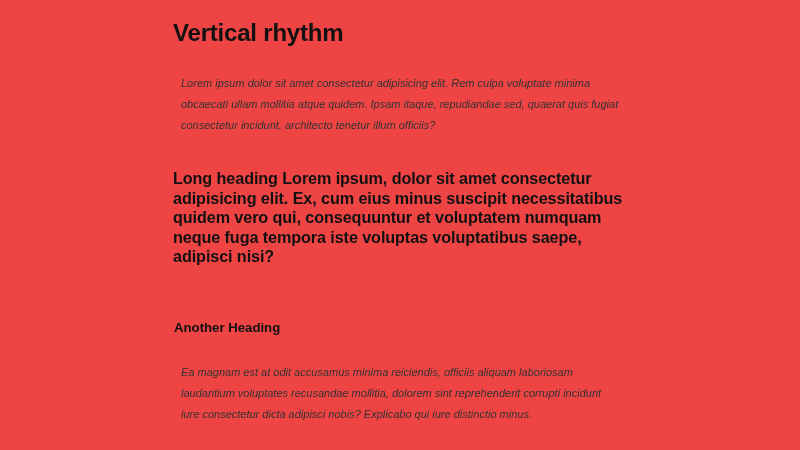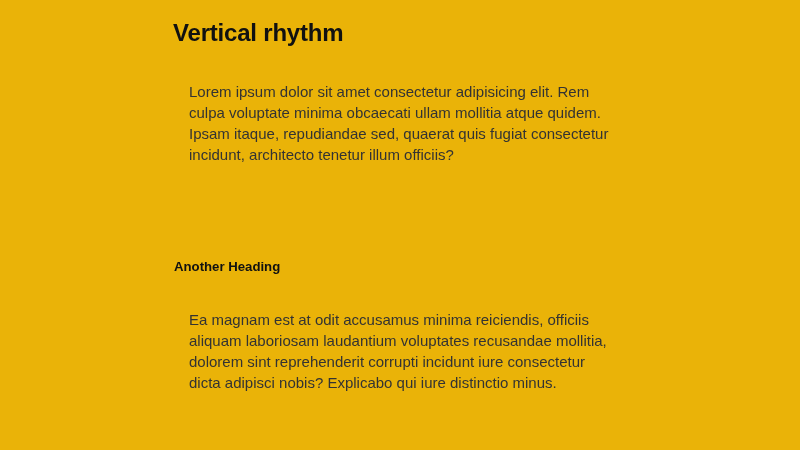--- a/index.html
+++ b/index.html
@@ -9,46 +9,47 @@
   body {
     width: 800px;
     height: 450px;
     background: #ffffff;
     font-family: "Liberation Sans", sans-serif;
     overflow: hidden;
   }
   .page {
     width: 800px;
     height: 450px;
-    background: #eab308;
+    background: #ef4444;
     position: relative;
     box-sizing: border-box;
   }
   .content {
     position: absolute;
     left: 173px;
     top: 0px;
     width: 456px;
   }
   .doc-title {
     font-size: 24px;
     line-height: 31px;
     font-weight: bold;
     color: #111111;
     letter-spacing: -0.2px;
     margin: 0;
     padding-top: 17px;
     padding-bottom: 0;
   }
   .para {
-    font-size: 15px;
+    font-size: 11px;
     line-height: 21px;
     color: #333333;
-    margin: 16px;
+    margin: 8px;
     font-weight: normal;
+    font-style: italic;
   }
   .heading-long {
     font-size: 16.2px;
     line-height: 19.5px;
     font-weight: bold;
     color: #111111;
     letter-spacing: -0.1px;
     margin: 0;
   }
   .heading-sub {
@@ -71,20 +72,21 @@
   <article class="content">
 
     <h1 class="doc-title">Vertical rhythm</h1>
 
     <div class="sp-title-para"></div>
 
     <p class="para">Lorem ipsum dolor sit amet consectetur adipisicing elit. Rem culpa voluptate minima obcaecati ullam mollitia atque quidem. Ipsam itaque, repudiandae sed, quaerat quis fugiat consectetur incidunt, architecto tenetur illum officiis?</p>
 
     <div class="sp-para-h2"></div>
 
+    <h2 class="heading-long">Long heading Lorem ipsum, dolor sit amet consectetur adipisicing elit. Ex, cum eius minus suscipit necessitatibus quidem vero qui, consequuntur et voluptatem numquam neque fuga tempora iste voluptas voluptatibus saepe, adipisci nisi?</h2>
 
     <div class="sp-h2-para"></div>
 
 
     <div class="sp-para-h3"></div>
 
     <h3 class="heading-sub">Another Heading</h3>
 
     <div class="sp-h3-para"></div>
 

